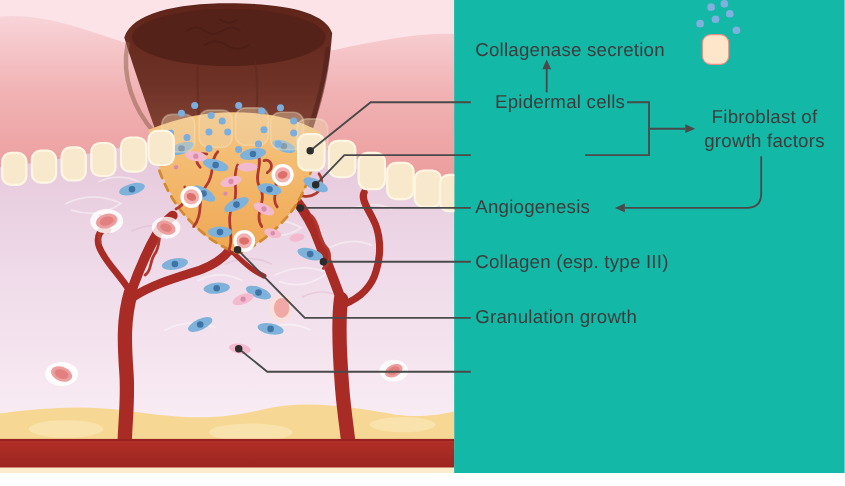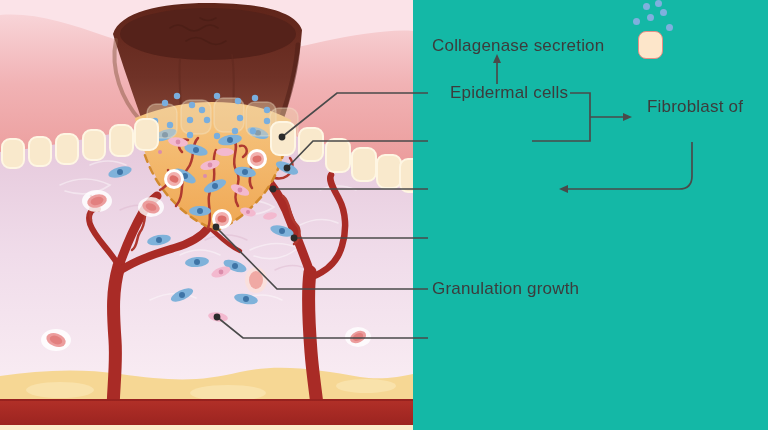--- a/index.html
+++ b/index.html
@@ -326,23 +326,26 @@
     <circle cx="287" cy="168" r="3.4"></circle>
     <circle cx="273" cy="189" r="3.4"></circle>
     <circle cx="294" cy="238" r="3.4"></circle>
     <circle cx="216" cy="227" r="3.4"></circle>
     <circle cx="217" cy="317" r="3.4"></circle>
   </g>
 </svg>
 
 <div class="lbl" style="left:432px;top:35px;">Collagenase secretion</div>
 <div class="lbl" style="left:432px;top:82px;margin-left:18px;">Epidermal cells</div>
+<div class="lbl" style="left:432px;top:178px;">Angiogenesis</div>
+<div class="lbl" style="left:432px;top:228px;">Collagen (esp. type III)</div>
 <div class="lbl" style="left:432px;top:278px;">Granulation growth</div>
 <div class="lbl center" style="left:613px;top:96px;width:164px;">
   <span>Fibroblast of</span><br>
+  <span>growth factors</span>
 </div>
 
 <div id="cell-icon"></div>
 <div class="bdot" style="left:633px;top:18px;"></div>
 <div class="bdot" style="left:647px;top:14px;"></div>
 <div class="bdot" style="left:643px;top:3px;"></div>
 <div class="bdot" style="left:660px;top:9px;"></div>
 <div class="bdot" style="left:666px;top:24px;"></div>
 <div class="bdot" style="left:655px;top:0px;"></div>
 

